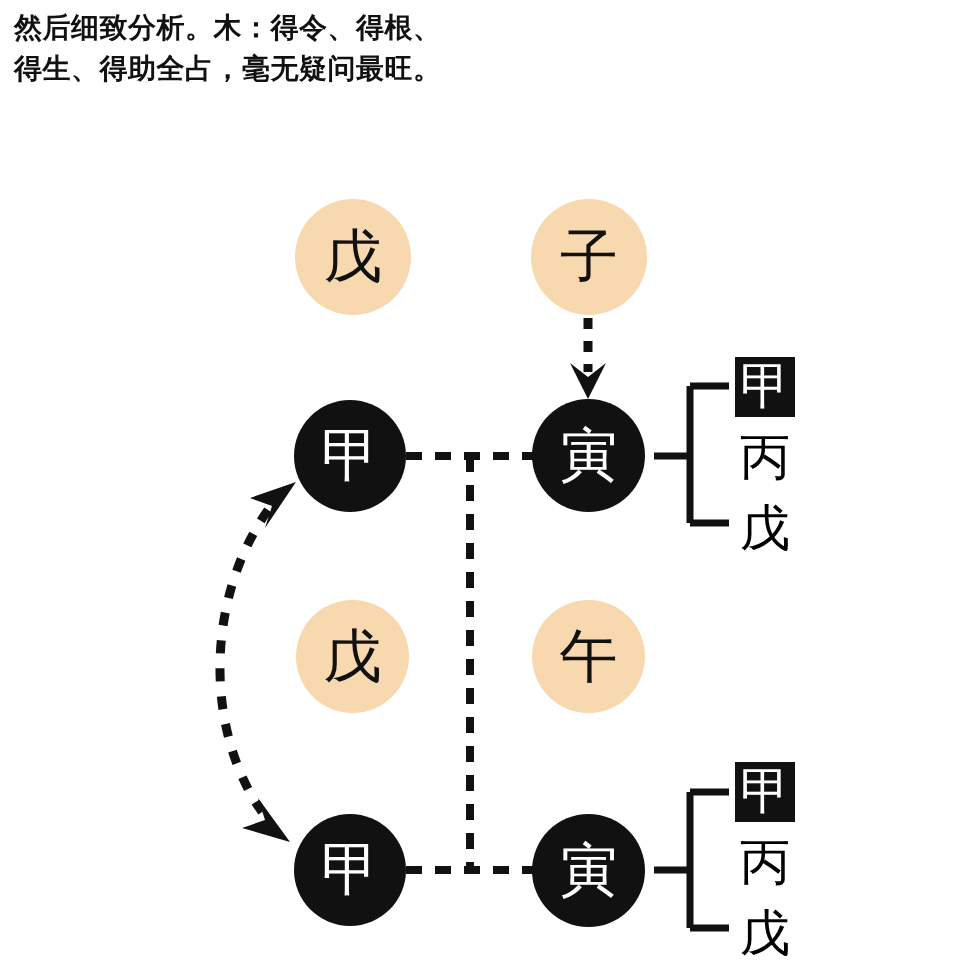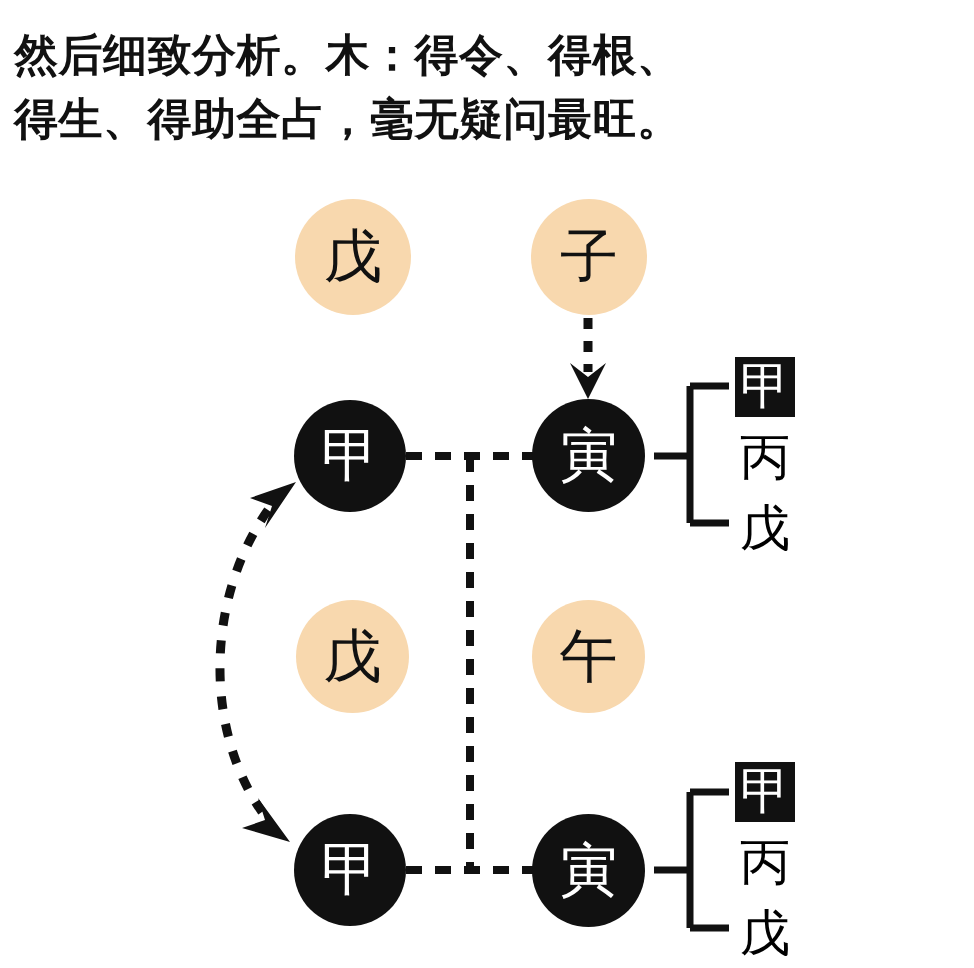--- a/index.html
+++ b/index.html
@@ -19,25 +19,25 @@
     position: relative;
     width: 974px;
     height: 968px;
     background: #ffffff;
   }
 
   
   .caption {
     position: absolute;
     left: 14px;
-    top: 23px;
+    top: 8px;
     width: 950px;
     font-family: "Liberation Sans", "DejaVu Sans", sans-serif;
     font-weight: bold;
-    font-size: 44px;
+    font-size: 28px;
     line-height: 1.45;
     letter-spacing: 0.5px;
     color: #111111;
     white-space: pre-wrap;
   }
 
   
   .diagram {
     position: absolute;
     left: 0;

